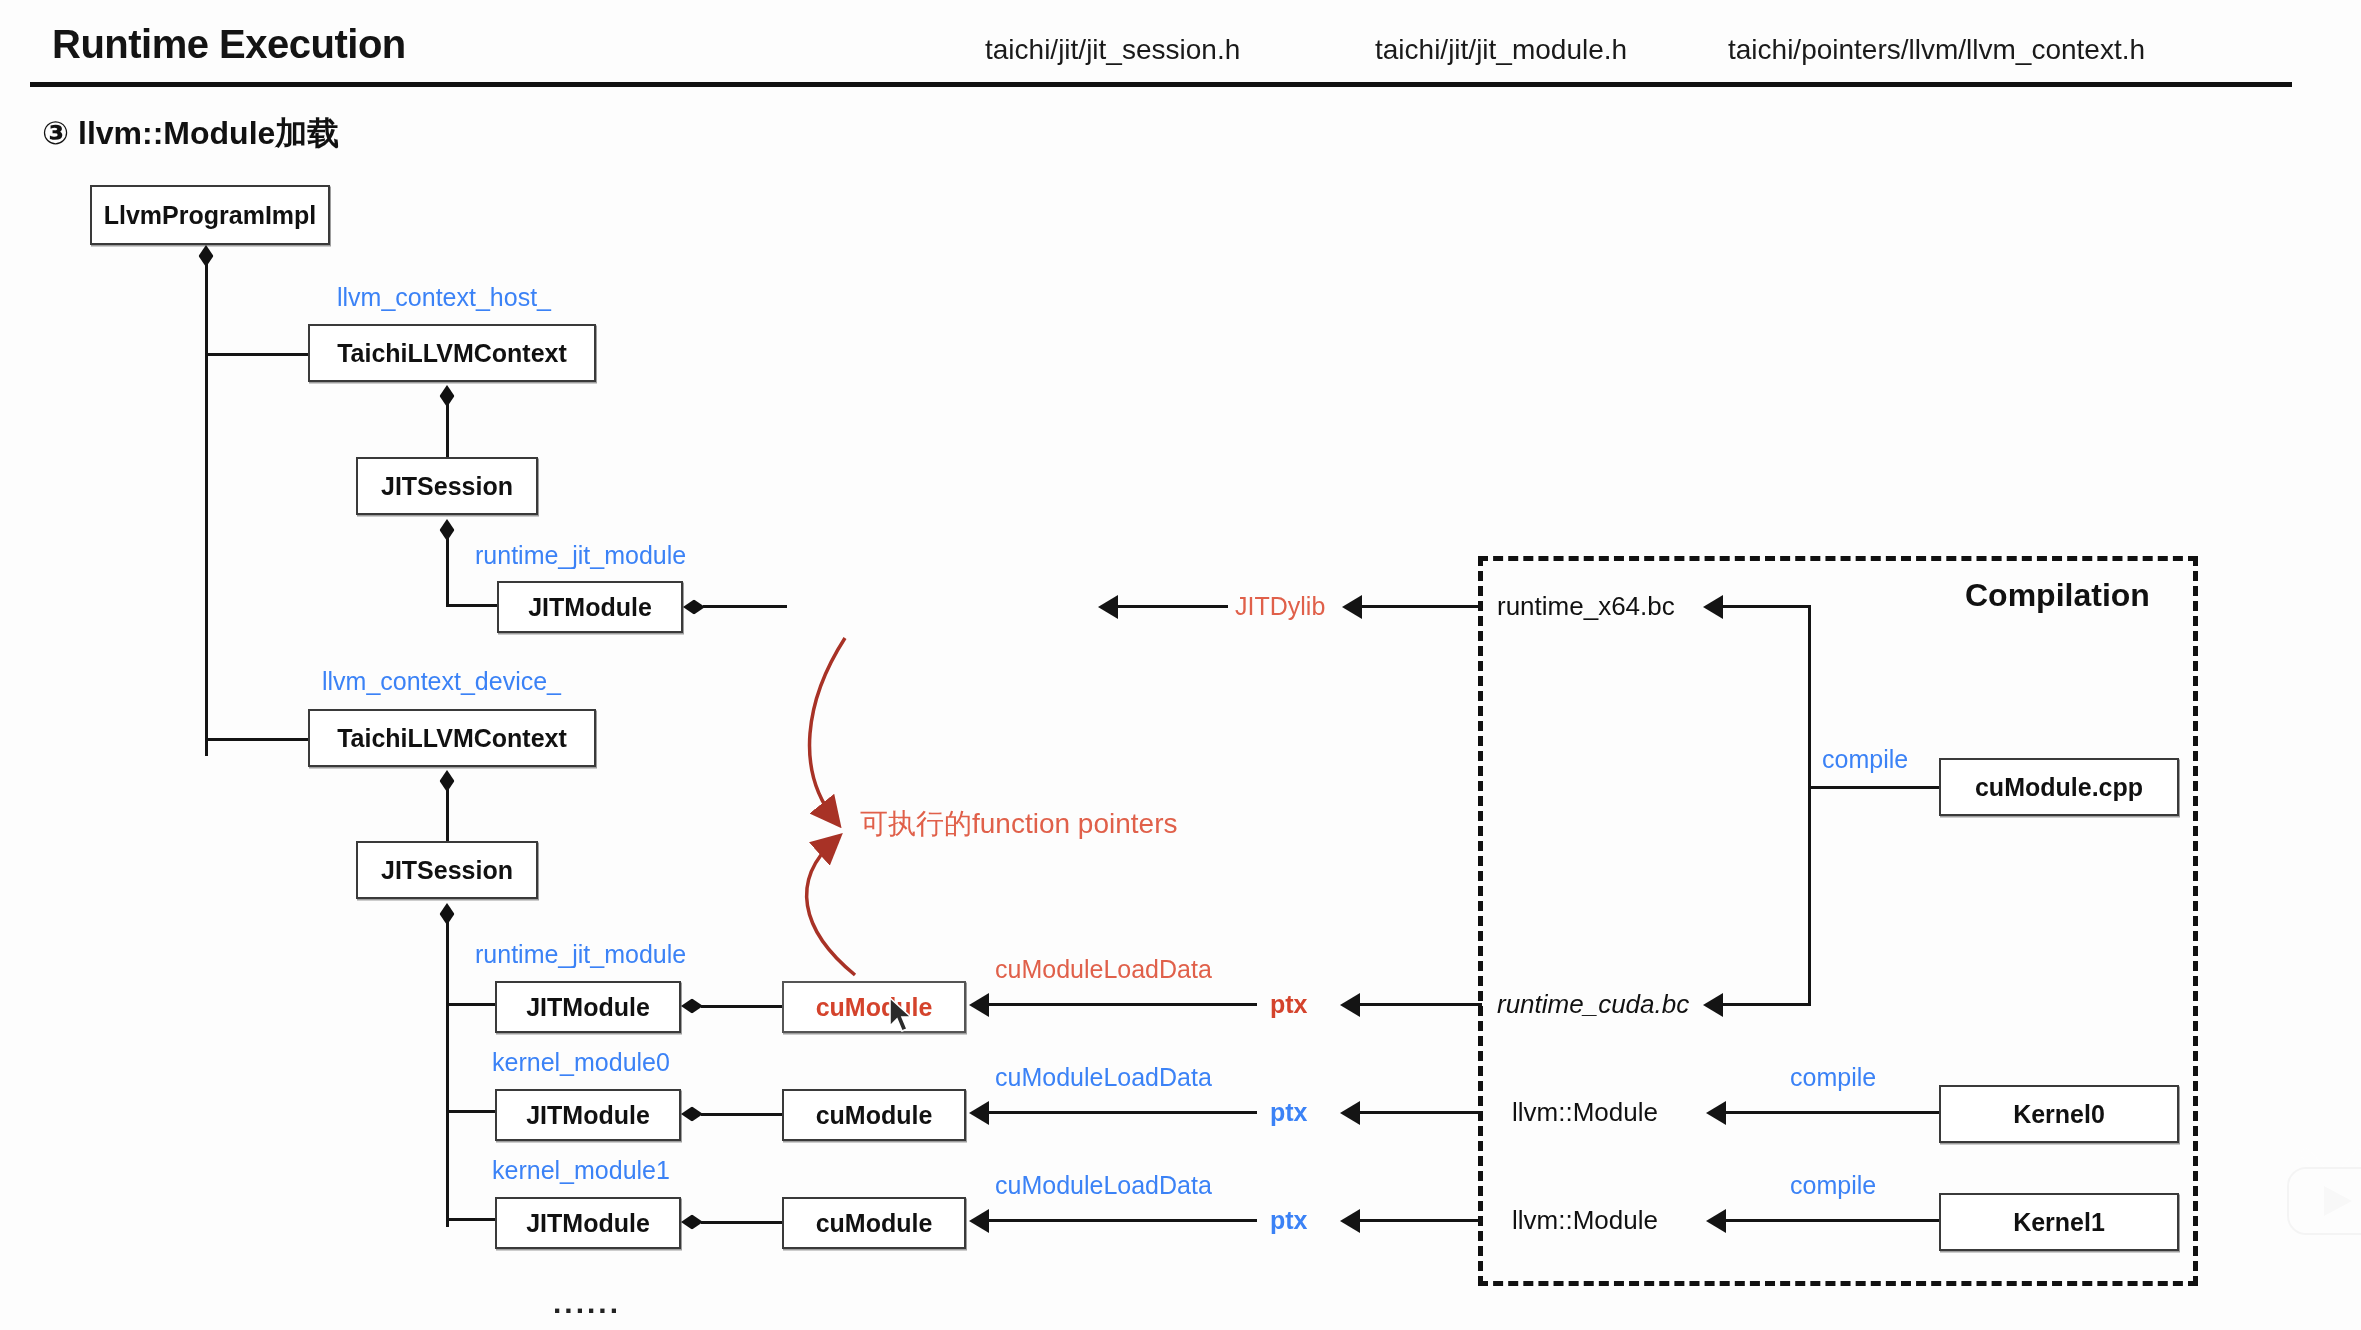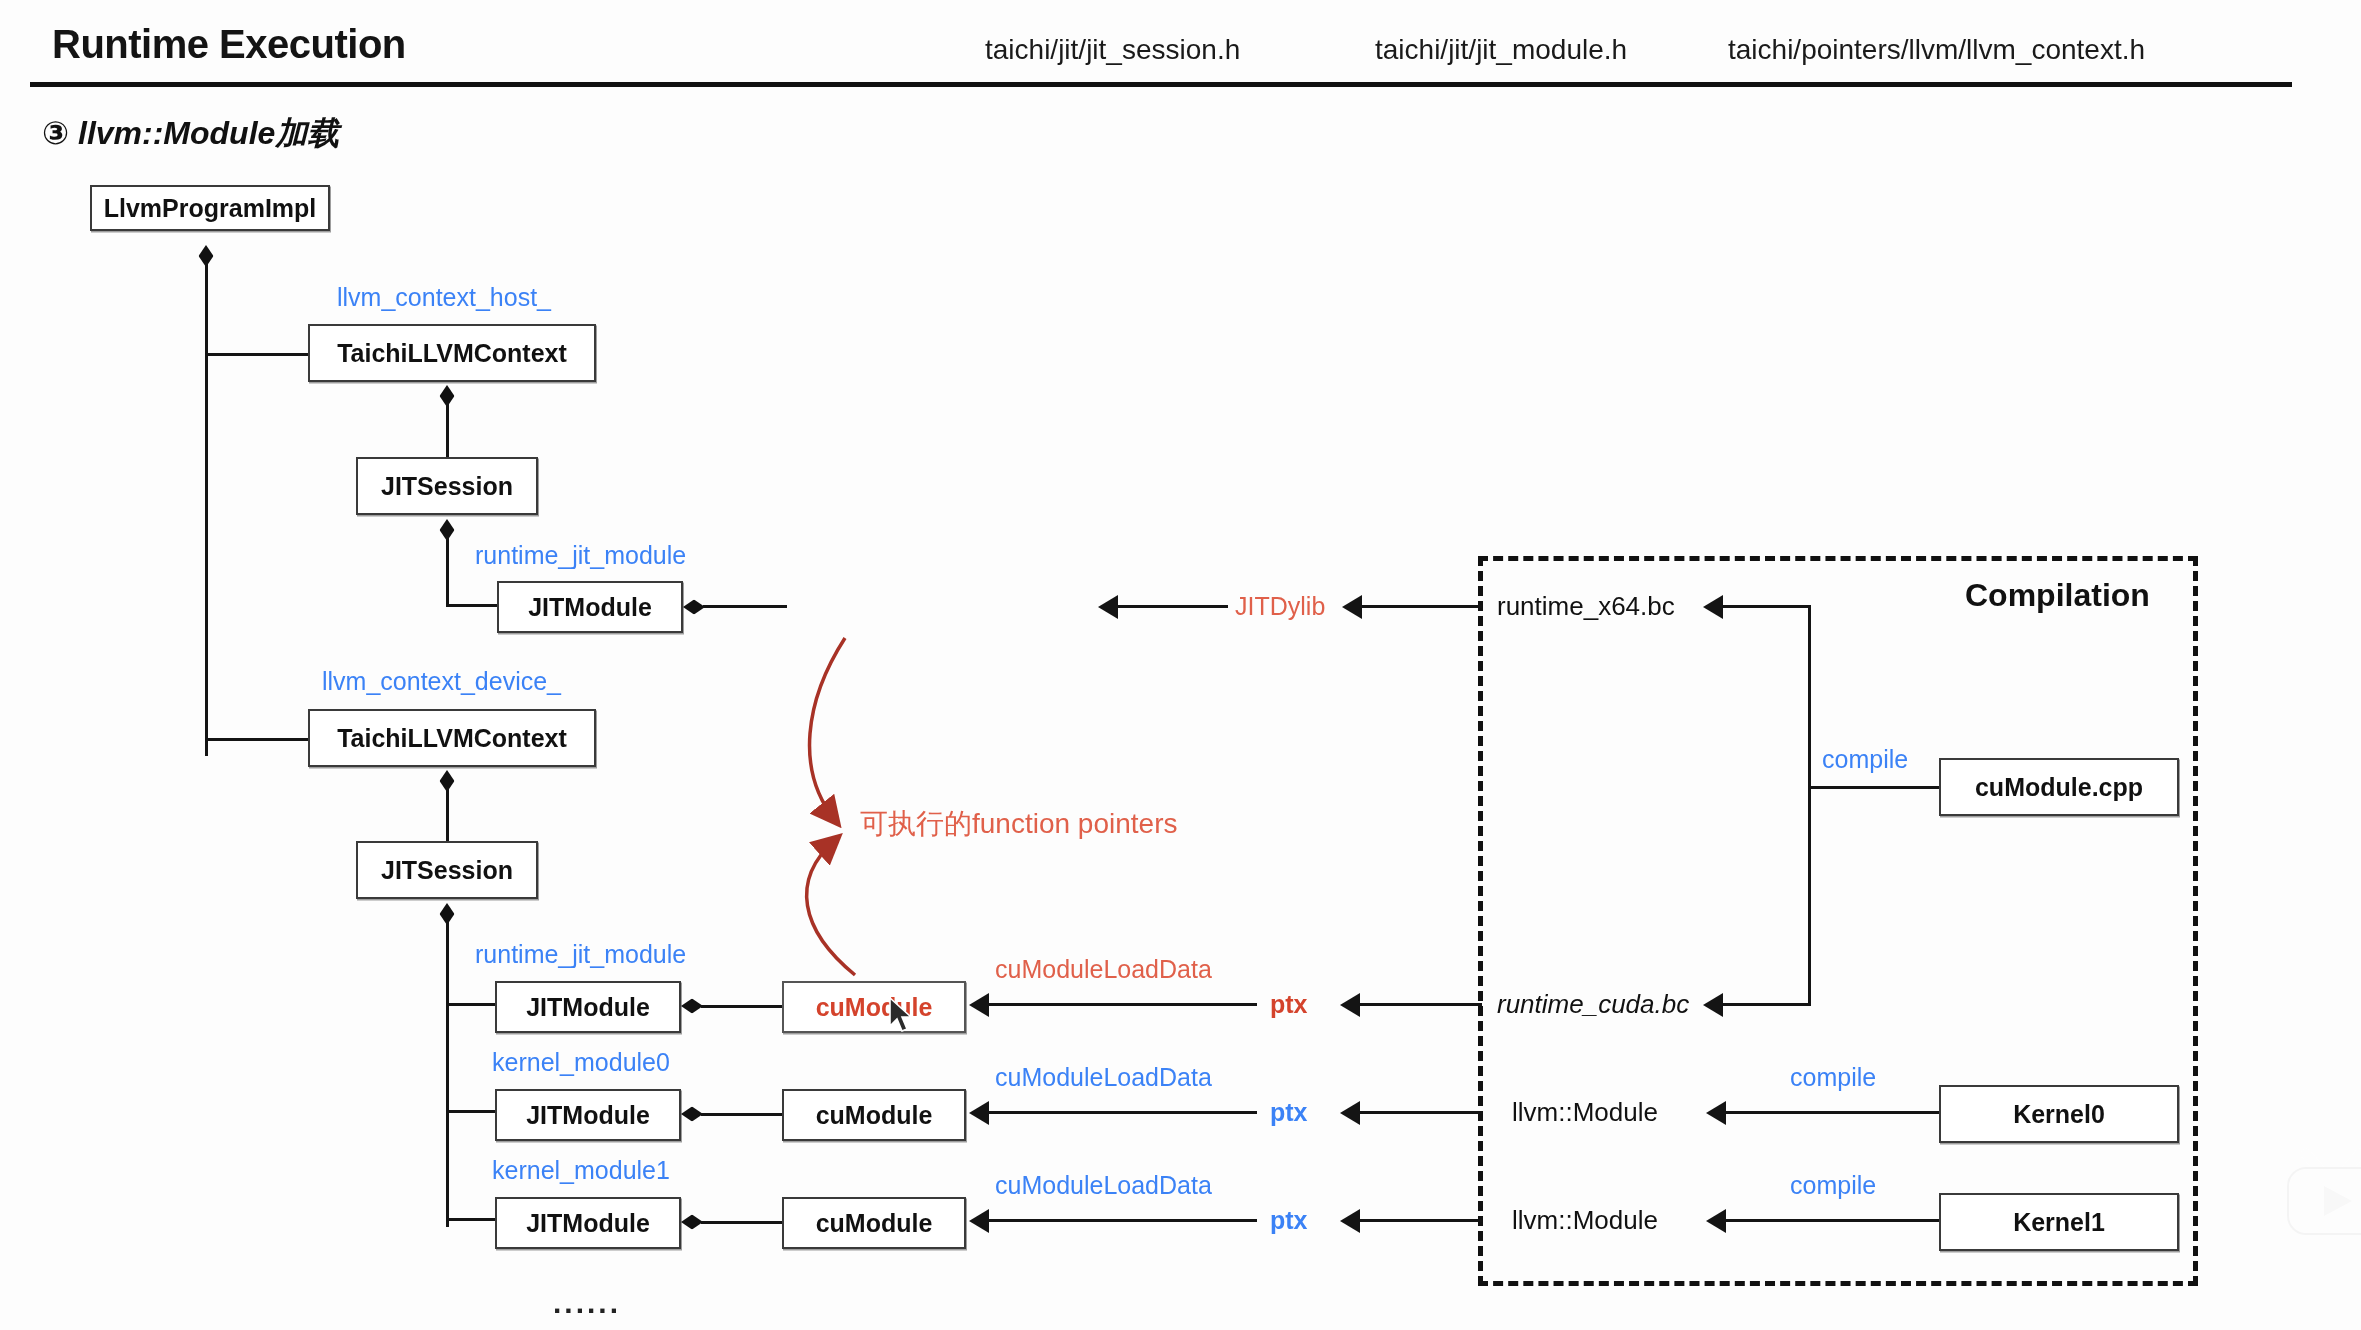--- a/index.html
+++ b/index.html
@@ -8,21 +8,21 @@
 
   #stage{position:absolute;left:0;top:0;width:2361px;height:1330px;}
 
   
   .hdr-title{position:absolute;left:52px;top:22px;font-size:40px;font-weight:bold;
              color:#141414;letter-spacing:-0.5px;white-space:nowrap;}
   .hdr-path{position:absolute;top:34px;font-size:28px;color:#1a1a1a;white-space:nowrap;}
   .hdr-rule{position:absolute;left:30px;top:82px;width:2262px;height:5px;background:#111;}
 
   .sub-title{position:absolute;left:42px;top:112px;font-size:32px;font-weight:bold;
-             color:#111;white-space:nowrap;font-style:italic;}
+             color:#111;white-space:nowrap;}
 
   
   .nbox{position:absolute;box-sizing:border-box;border:2px solid #3a3a3a;
         background:#fff;display:flex;align-items:center;justify-content:center;
         font-size:25px;font-weight:bold;color:#111;white-space:nowrap;
         box-shadow:1px 1.5px 0 rgba(80,80,80,.55);}
   .nbox.red{color:#d4432c;border-color:#555;}
 
   
   .tnode{position:absolute;font-size:26px;color:#111;white-space:nowrap;
@@ -75,21 +75,21 @@
   <div class="hdr-path" style="left:1375px">taichi/jit/jit_module.h</div>
   <div class="hdr-path" style="left:1728px">taichi/pointers/llvm/llvm_context.h</div>
   <div class="hdr-rule"></div>
 
   <div class="sub-title">③ llvm::Module加载</div>
 
   <div class="dashbox" style="left:1478px;top:556px;width:720px;height:730px;"></div>
   <div class="comp-title" style="left:1965px;top:577px;">Compilation</div>
 
 
-  <div class="nbox" style="left:90px;top:185px;width:240px;height:46px;">
+  <div class="nbox" style="left:90px;top:185px;width:240px;height:60px;">
     <span>LlvmProgramImpl</span>
   </div>
   <div class="diamond" style="left:206px;top:256px;"></div>
 
   <div class="v-line" style="left:205px;top:262px;height:494px;"></div>
 
   <div class="h-line" style="left:205px;top:353px;width:104px;"></div>
 
   <div class="h-line" style="left:205px;top:738px;width:104px;"></div>
 

